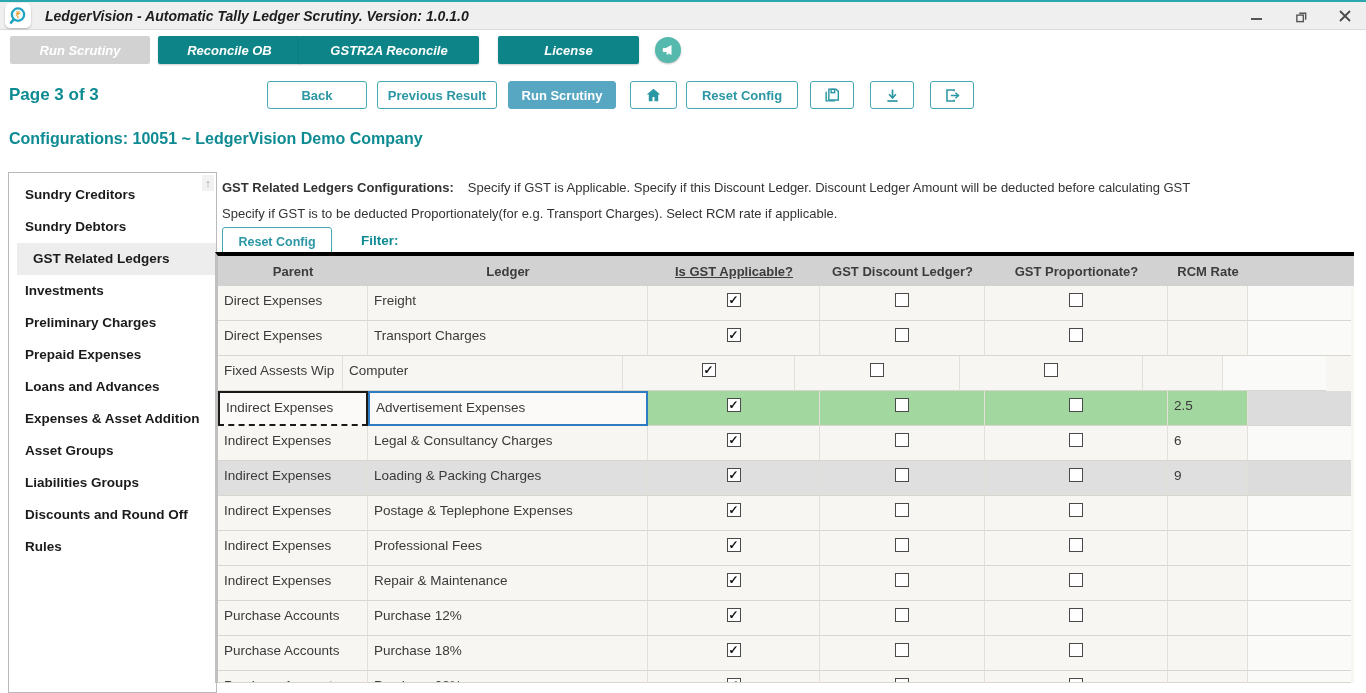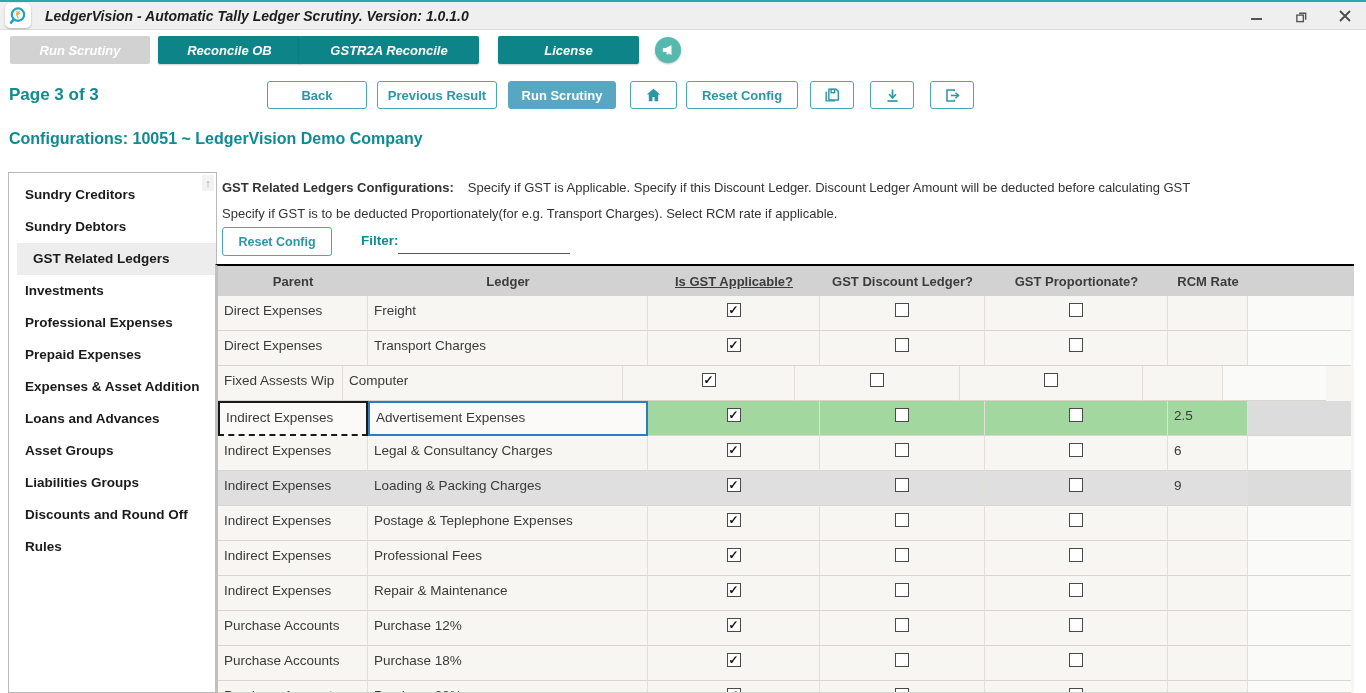--- a/index.html
+++ b/index.html
@@ -51,21 +51,21 @@
   .desc2 { position:absolute; left:222px; top:206px; width:1135px; font-size:13px; color:#333333; }
   .reset2 { position:absolute; left:222px; top:227px; width:110px; height:29px; background:#ffffff;
     border:1px solid #45a8b4; border-radius:3px; color:#2b97a4; font-family:"Liberation Sans", sans-serif;
     font-weight:bold; font-size:12.5px; }
   .filter-label { position:absolute; left:345px; top:233px; font-size:13.5px; font-weight:bold; color:#0e8b92;padding-left:16px; }
   .filter-input { position:absolute; left:398px; top:230px; width:172px; height:24px; border:none;
     border-bottom:1px solid #555555; background:transparent; font-family:"Liberation Sans", sans-serif;
     font-size:13px; outline:none; }
 
   
-  .table { position:absolute; left:215px; top:264px; width:1139px; border-top:2px solid #000000;
+  .table { position:absolute; left:215px; top:252px; width:1139px; border-top:4px solid #000000;
     border-left:3px solid #c0c0c0; }
   .thead { display:flex; background:#d2d2d2; height:30px; }
   .th { font-size:13px; font-weight:bold; color:#3c3c3c; display:flex; align-items:center;
     justify-content:center; overflow:hidden; white-space:nowrap; }
   .tr { display:flex; height:35px; background:#f8f6f2; }
   .td { border-right:1px solid #e3dfd9; border-bottom:1px solid #d9d5cf; overflow:hidden;
     font-size:13.5px; color:#3a3a3a; padding:7px 0 0 6px; white-space:nowrap; }
   .td.center { display:flex; justify-content:center; padding-left:0; }
   .td.extra { background:#fafaf9; border-right:none; }
   .tr.grayed .td { background:#dfdfdf; }
@@ -173,24 +173,24 @@
 
   <div class="config-heading">Configurations: 10051 ~ LedgerVision Demo Company</div>
 
   <div class="sidebar">
     <div class="sb-scroll">↑</div>
     <div class="sb-list" id="sb-list">
         <div class="sb-item">Sundry Creditors</div>
         <div class="sb-item">Sundry Debtors</div>
         <div class="sb-item selected">GST Related Ledgers</div>
         <div class="sb-item">Investments</div>
-        <div class="sb-item">Professional Expenses</div>
+        <div class="sb-item">Preliminary Charges</div>
         <div class="sb-item">Prepaid Expenses</div>
+        <div class="sb-item">Loans and Advances</div>
         <div class="sb-item">Expenses &amp; Asset Addition</div>
-        <div class="sb-item">Loans and Advances</div>
         <div class="sb-item">Asset Groups</div>
         <div class="sb-item">Liabilities Groups</div>
         <div class="sb-item">Discounts and Round Off</div>
         <div class="sb-item">Rules</div>
       </div>
   </div>
 
   <div class="desc">
     <span class="b">GST Related Ledgers Configurations:</span><span class="sp">Specify if GST is Applicable. Specify if this Discount Ledger. Discount Ledger Amount will be deducted before calculating GST</span>
   </div>

